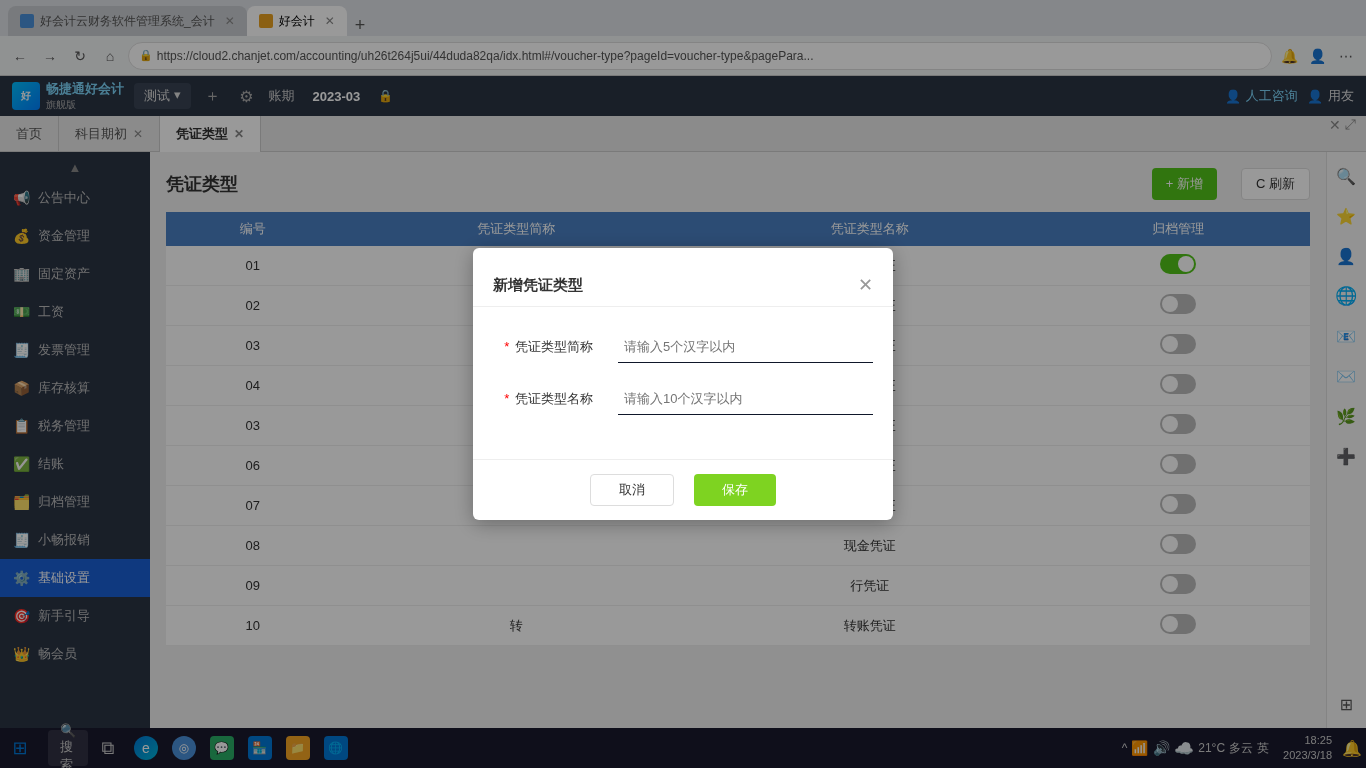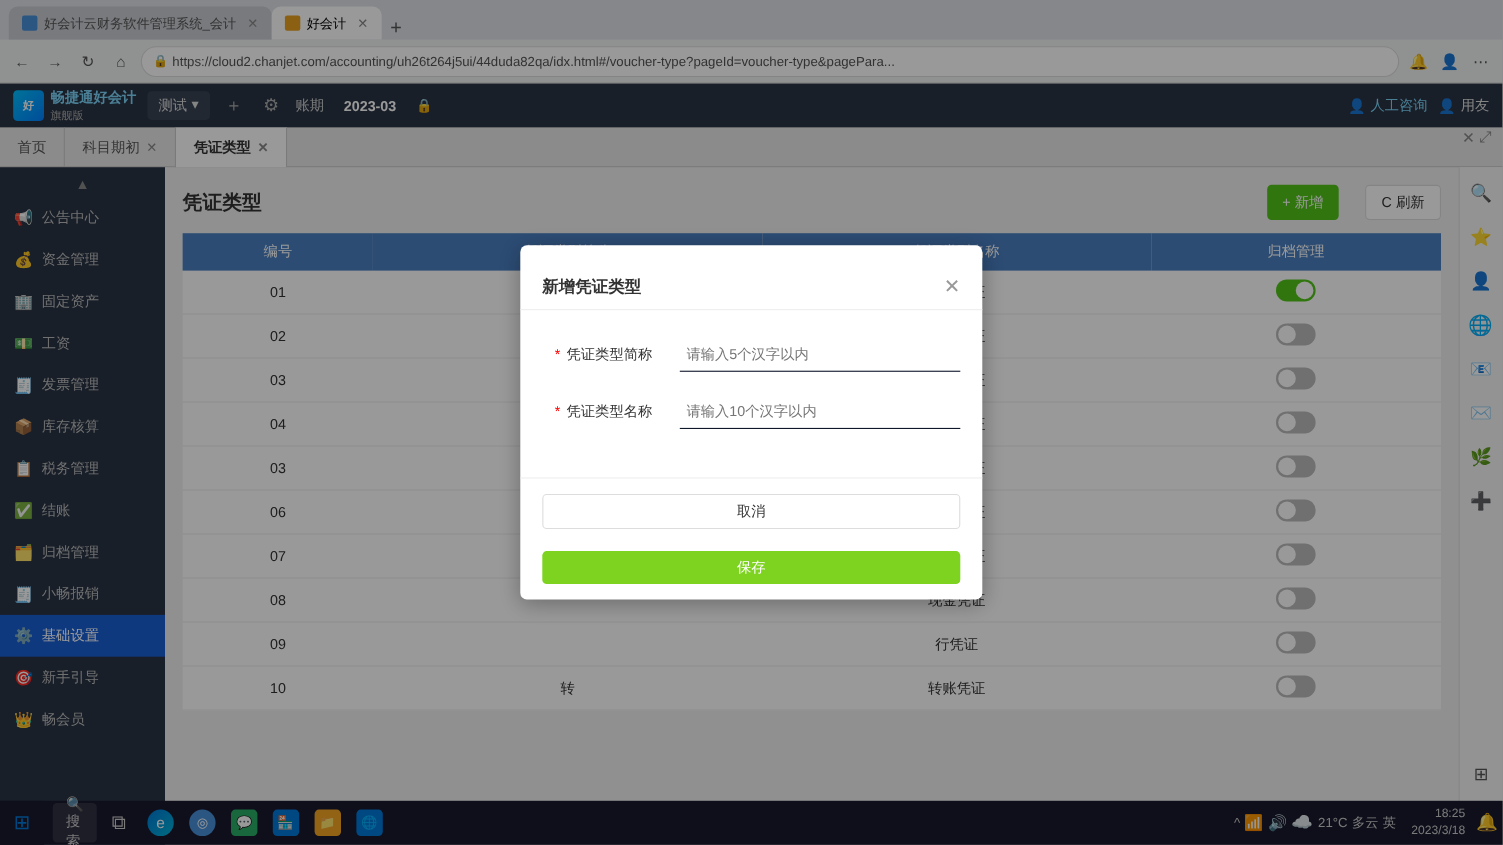--- a/index.html
+++ b/index.html
@@ -77,21 +77,21 @@
     .modal-overlay { position: fixed; top: 0; left: 0; width: 100%; height: 100%; background: rgba(0,0,0,0.4); display: flex; align-items: center; justify-content: center; z-index: 100; }
     .modal { background: #fff; border-radius: 6px; width: 420px; box-shadow: 0 4px 20px rgba(0,0,0,0.3); }
     .modal-header { display: flex; align-items: center; justify-content: space-between; padding: 26px 20px 10px; border-bottom: 1px solid #eee; }
     .modal-title { font-size: 15px; font-weight: bold; color: #333; }
     .modal-close { background: none; border: none; font-size: 18px; color: #999; cursor: pointer; }
     .modal-body { padding: 24px 20px; }
     .form-row { display: flex; align-items: center; margin-bottom: 20px; gap: 15px; }
     .form-label { width: 110px; font-size: 13px; color: #333; text-align: right; padding-right: 10px; }
     .form-label .required { color: red; margin-right: 2px; }
     .form-input { flex: 1; height: 32px; border: none; border-bottom: 1px solid #0f172a; outline: none; font-size: 13px; color: #333; padding: 4px 6px; }
-    .modal-footer { display: flex; justify-content: center; gap: 20px; padding: 14px 20px; border-top: 1px solid #eee; flex-direction: column; }
+    .modal-footer { display: flex; justify-content: center; gap: 20px; padding: 14px 20px; border-top: 1px solid #eee; }
     .btn-cancel { background: #fff; border: 1px solid #ddd; border-radius: 4px; padding: 6px 28px; cursor: pointer; font-size: 13px; color: #333; }
     .btn-save { background: #7ed321; border: none; border-radius: 4px; padding: 6px 28px; cursor: pointer; font-size: 13px; color: #fff; }
 
     
     .right-panel { width: 40px; background: #f5f5f5; border-left: 1px solid #ddd; display: flex; flex-direction: column; align-items: center; padding: 8px 0; gap: 8px; }
     .right-icon { width: 32px; height: 32px; display: flex; align-items: center; justify-content: center; cursor: pointer; border-radius: 4px; font-size: 16px; color: #555; }
     .right-icon.blue { color: #0078d7; }
     .right-icon.green { color: #52c41a; }
     .right-icon.orange { color: #f5a623; }
 

